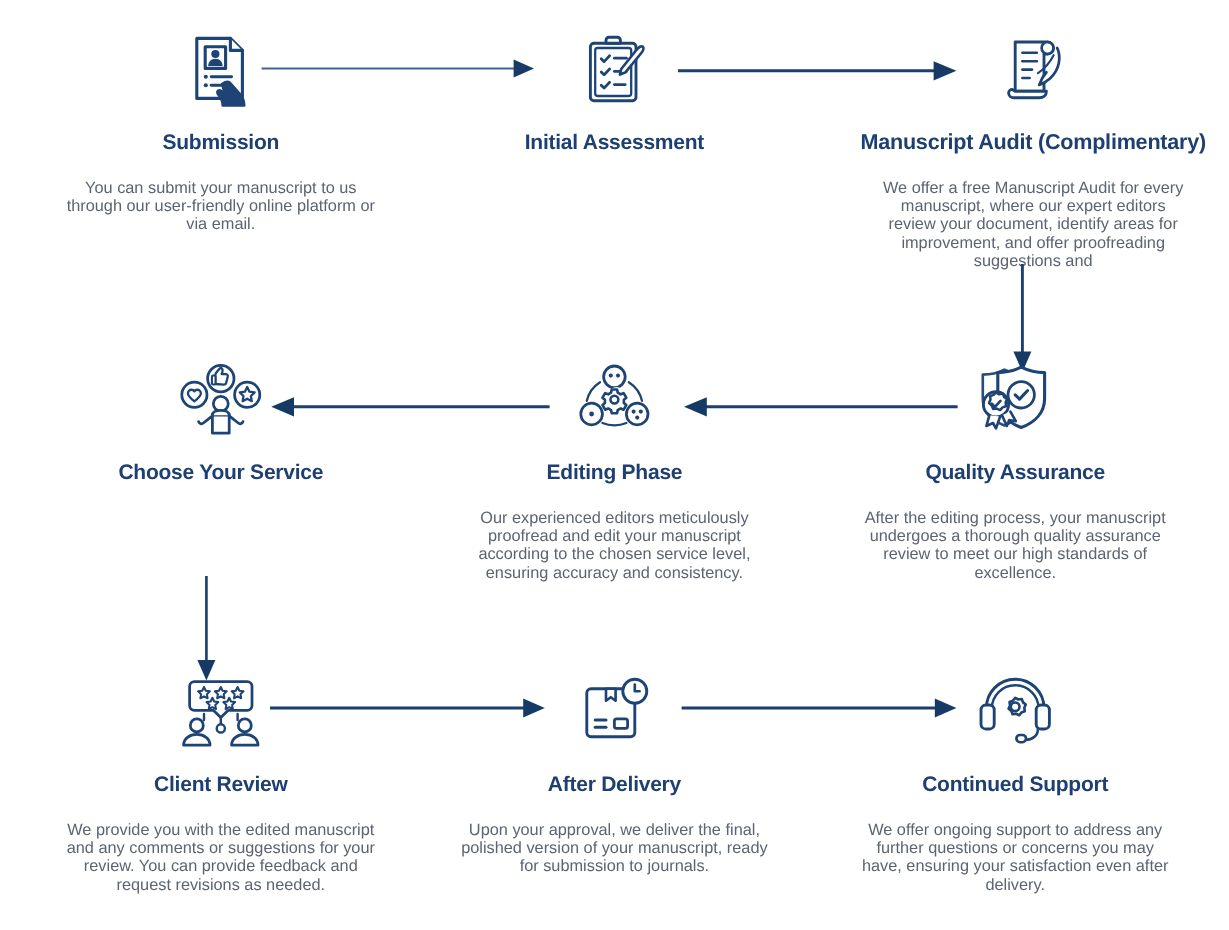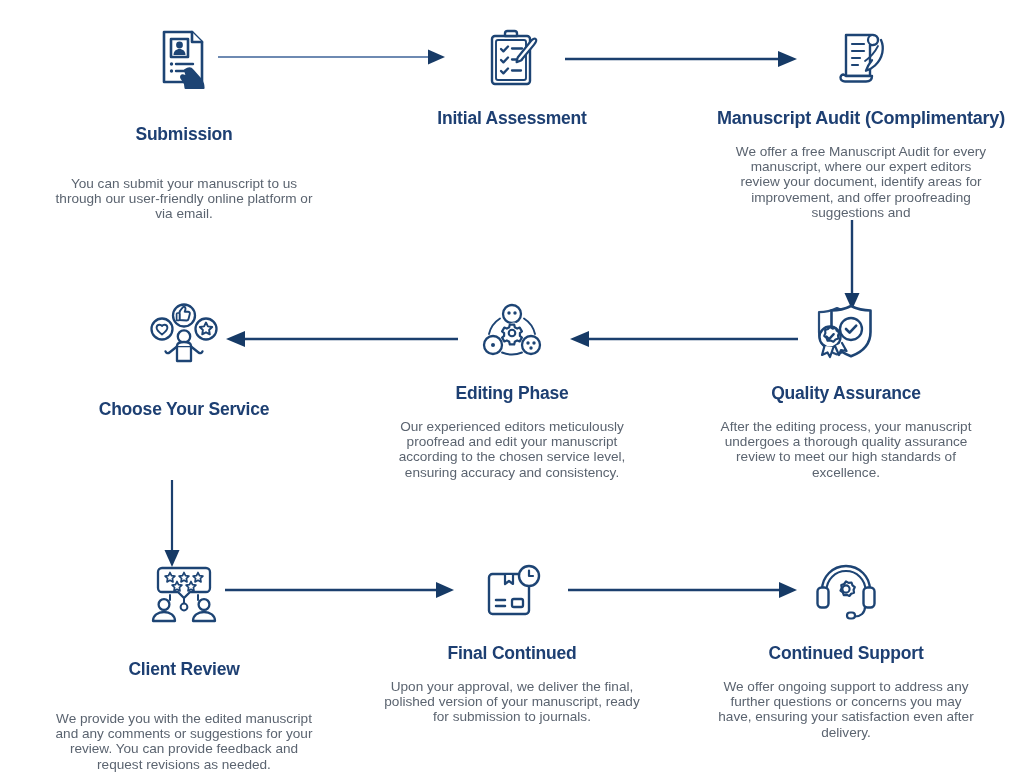--- a/index.html
+++ b/index.html
@@ -45,26 +45,26 @@
     white-space: nowrap;
     margin-top: 14px;
   }
   .step-title.wide {
     font-size: 18px;
   }
   .step-desc {
     color: #5b6470;
     font-size: 13.6px;
     line-height: 1.12;
-    margin-top: 15px;
+    margin-top: 20px;
     width: 260px;
   }
 
   
-  .col-1 { left: 34px; gap: 16px; }
+  .col-1 { left: 34px; }
   .col-2 { left: 362px; }
   .col-3 { left: 696px; }
   .row-1 { top: 22px; }
   .row-2 { top: 297px; justify-content: center; }
   .row-3 { top: 557px; justify-content: space-between; }
 
   
   .step.wide-cell { width: 330px; }
   .step.wide-cell .step-desc { width: 262px; }
 
@@ -276,21 +276,21 @@
       <svg width="64" height="62" viewBox="0 0 64 62" fill="none" stroke="#1d4474" stroke-width="2.4" stroke-linecap="round" stroke-linejoin="round">
         <rect x="9" y="12" width="40" height="40" rx="3.5" fill="#ffffff"></rect>
         <path d="M25 12 h8 v10 l-4-3 -4 3 z" fill="#ffffff" stroke-width="2.2"></path>
         <path d="M16 38 H25" stroke-width="2.5"></path>
         <path d="M16 44 H25" stroke-width="2.5"></path>
         <rect x="32" y="37" width="11" height="8" rx="1.8" fill="#ffffff" stroke-width="2.3"></rect>
         <circle cx="49" cy="14" r="10" fill="#ffffff" stroke-width="2.4"></circle>
         <path d="M49 8.5 V14 h4" stroke-width="2.2"></path>
       </svg>
     </div>
-    <div class="step-title">Final Continued</div>
+    <div class="step-title">After Delivery</div>
     <div class="step-desc">Upon your approval, we deliver the final, polished version of your manuscript, ready for submission to journals.</div>
   </div>
 
   <div class="conn" style="left:568px; top:579px;">
     <svg width="232" height="22" viewBox="0 0 232 22">
       <line x1="0" y1="11" x2="214" y2="11" stroke="#1b3f6e" stroke-width="2.4"></line>
       <path d="M211 3 L229 11 L211 19 Z" fill="#163a66"></path>
     </svg>
   </div>
 

